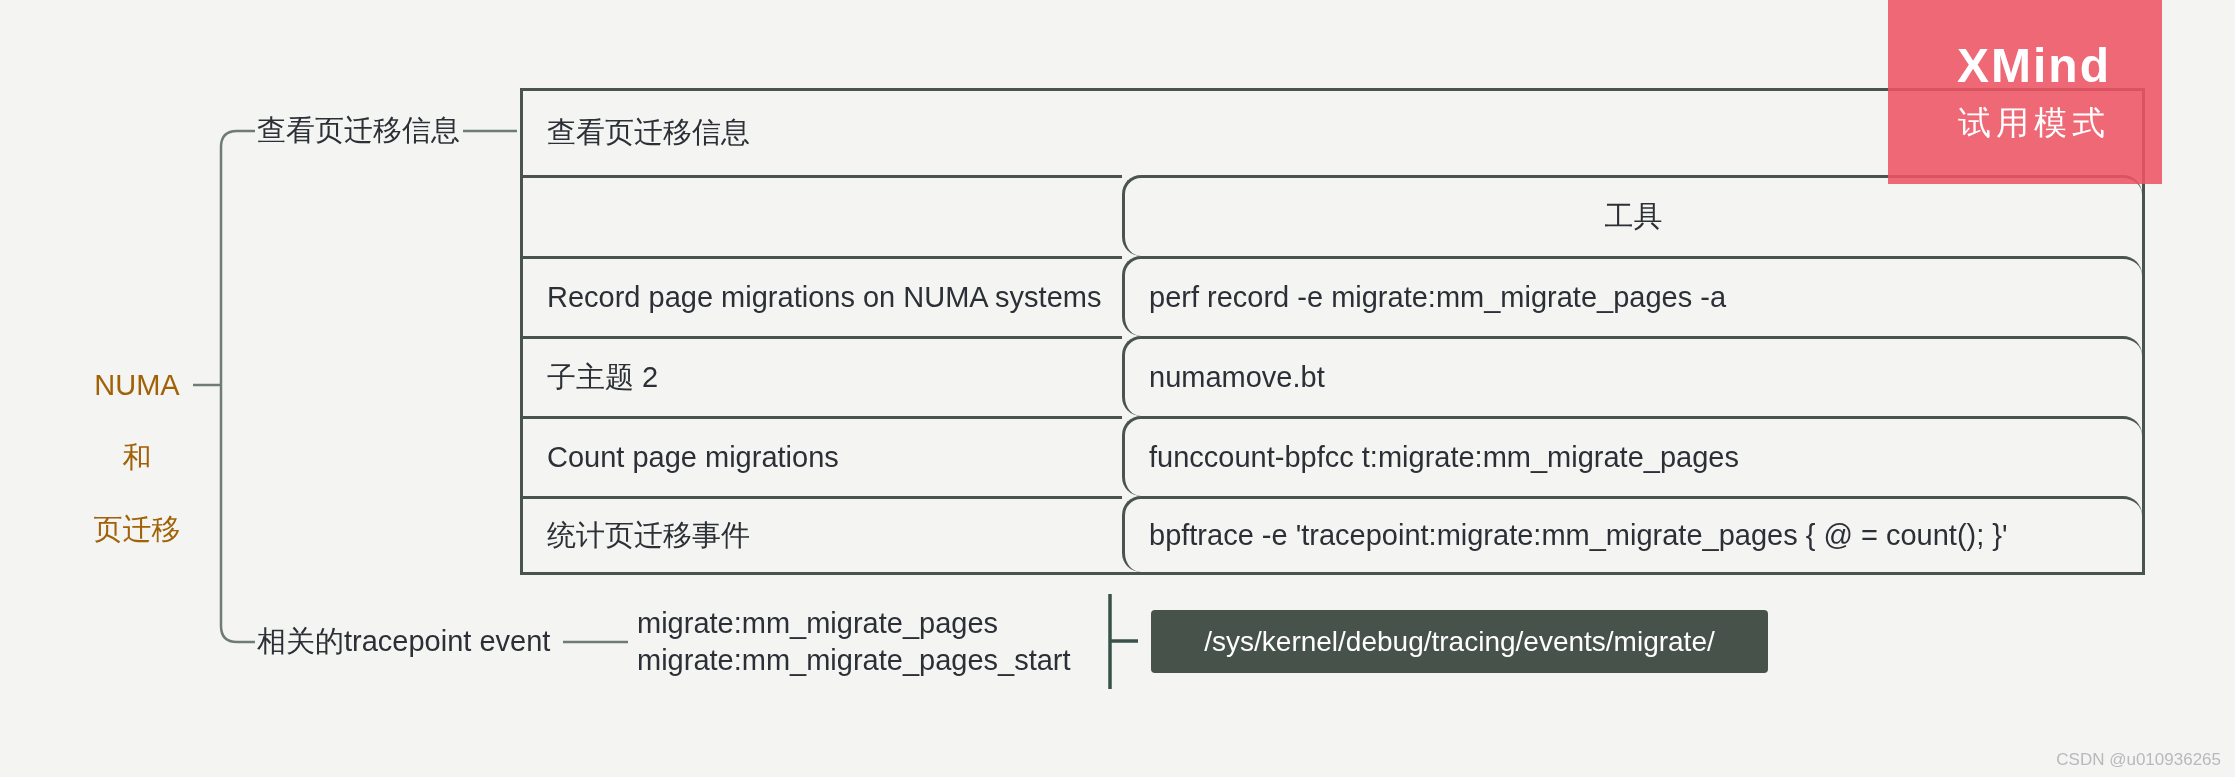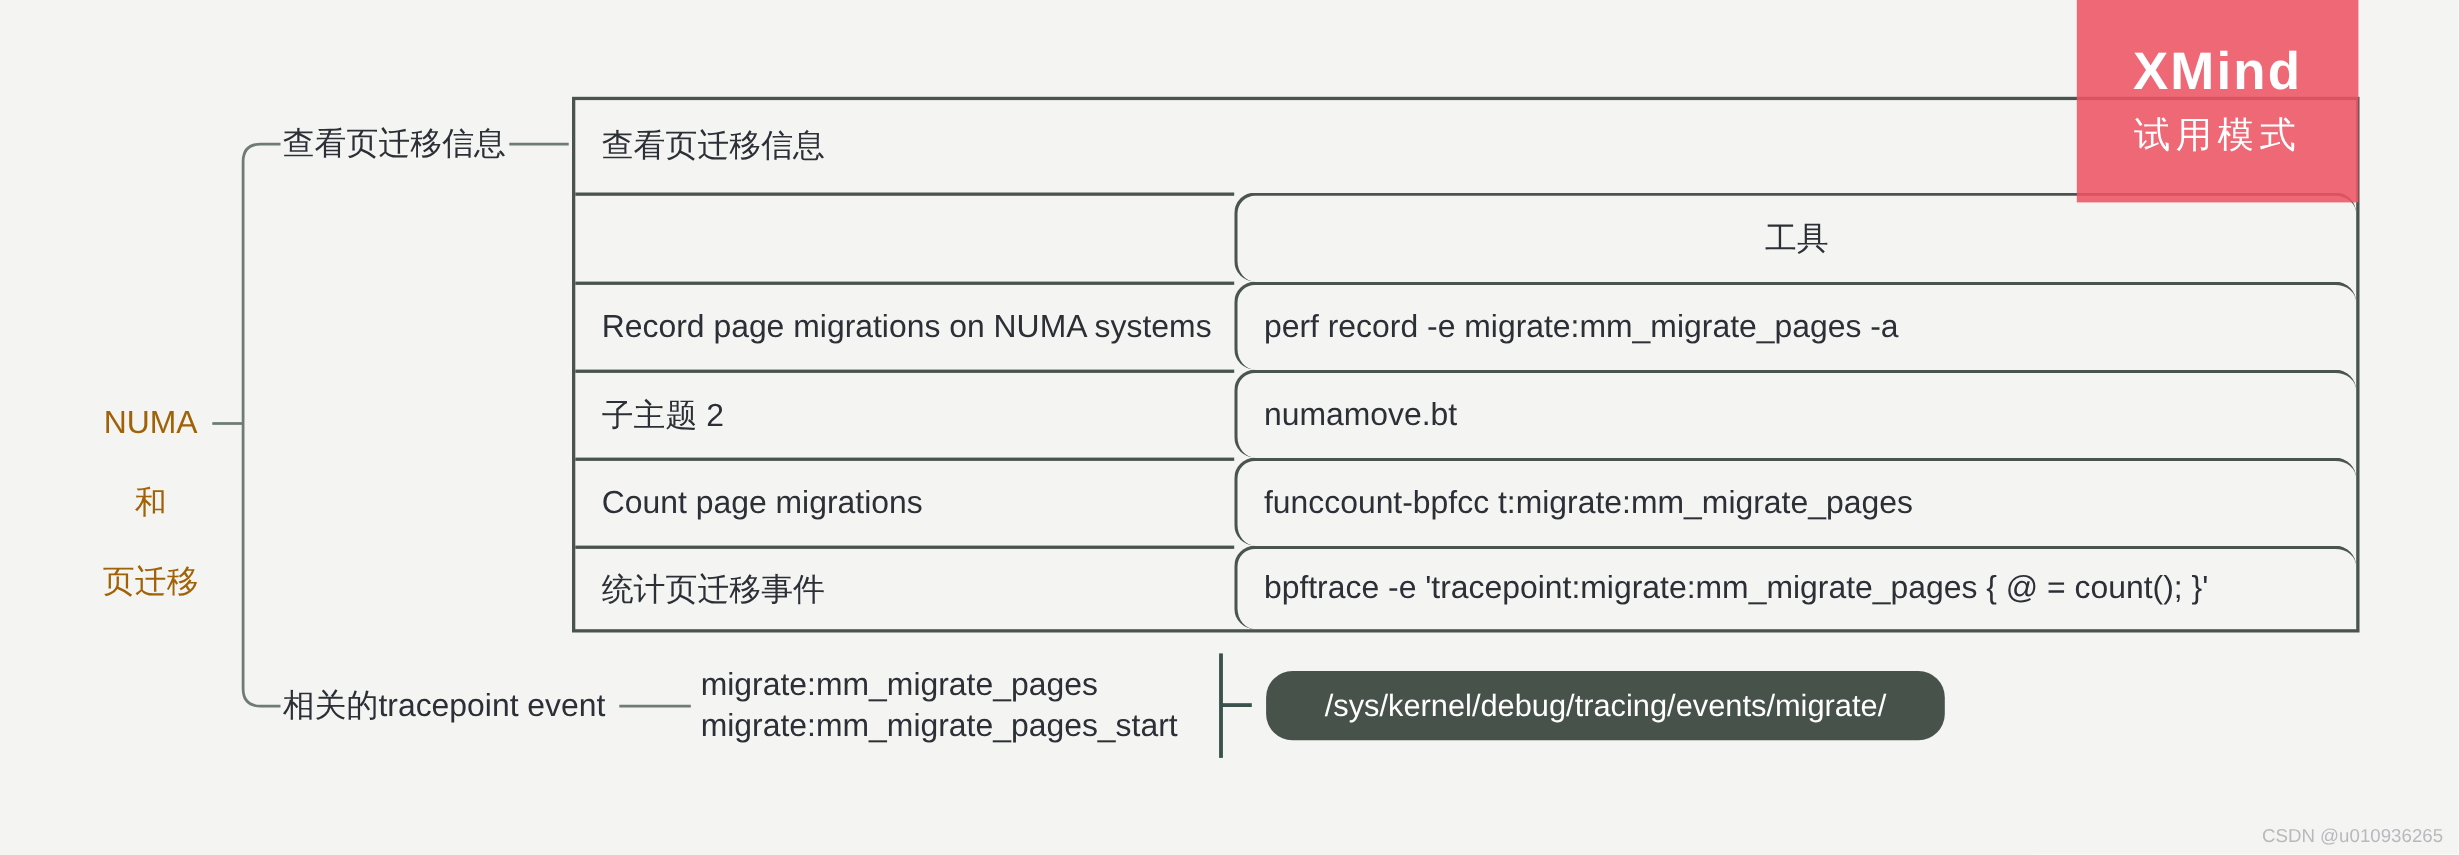--- a/index.html
+++ b/index.html
@@ -41,29 +41,30 @@
   .cell.bt { border-top:3px solid #4a544e; }
   .cell.bl { border-left:3px solid #4a544e;border-radius:19px; }
   .cell.center { justify-content:center; }
 
   .events {
     position:absolute; left:637px; top:642px; transform:translateY(-50%);
     font-size:29px; line-height:37px; color:#2c3036; white-space:nowrap; z-index:2;
   }
   .path-badge {
     position:absolute; left:1151px; top:610px; width:617px; height:63px;
-    background:#47524b; border-radius:24px; color:#ffffff;
+    background:#47524b; border-radius:4px; color:#ffffff;
     display:flex; align-items:center; justify-content:center;
     font-size:28px; z-index:2; white-space:nowrap;
   }
   .trial-badge {
     position:absolute; left:1888px; top:0; width:256px; height:184px;
     background:rgba(237,84,99,0.88); color:#ffffff;
     display:flex; flex-direction:column; align-items:center; justify-content:center;
     z-index:5;
+    padding-left:18px;
   }
   .trial-title { font-size:48px; font-weight:bold; letter-spacing:2px; }
   .trial-sub   { font-size:33px; margin-top:8px; letter-spacing:5px; }
   .csdn-watermark {
     position:absolute; right:14px; bottom:7px;
     font-size:17px; color:#b9b9bd; z-index:4;margin-top:14px;
   }
 </style>
 </head>
 <body>

